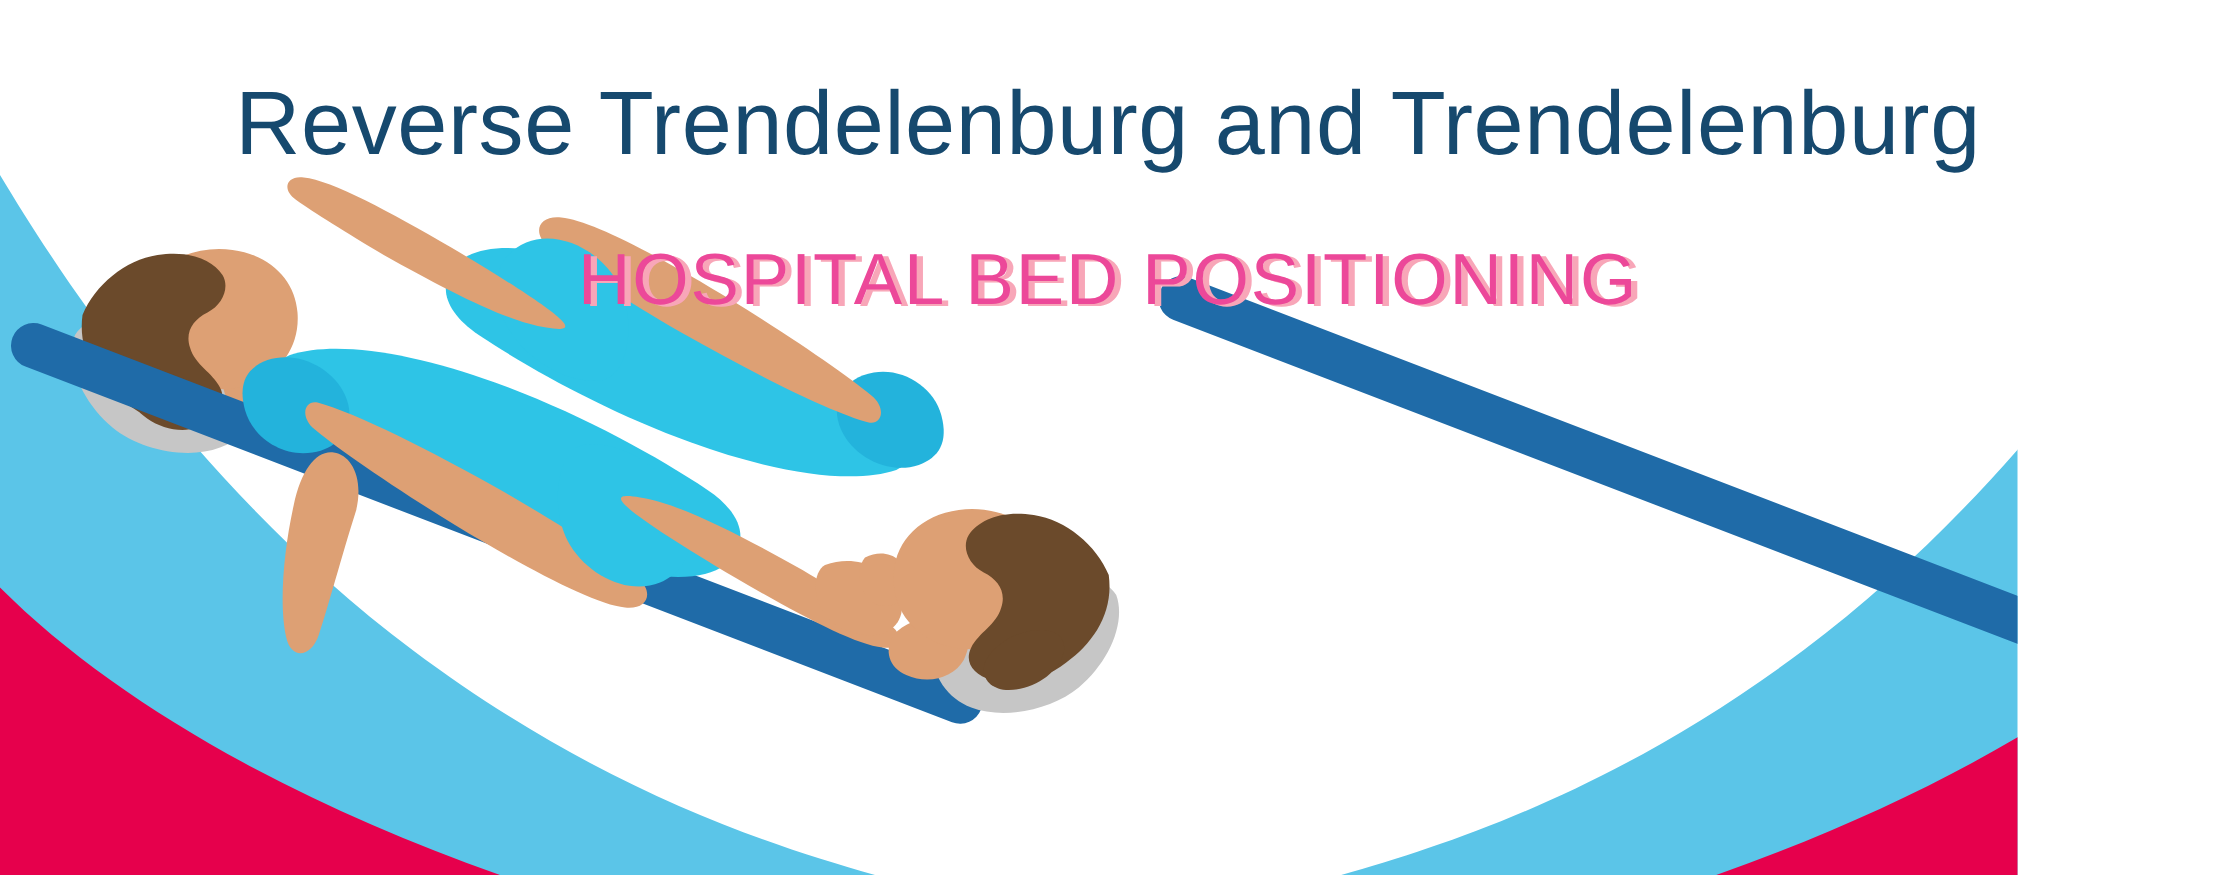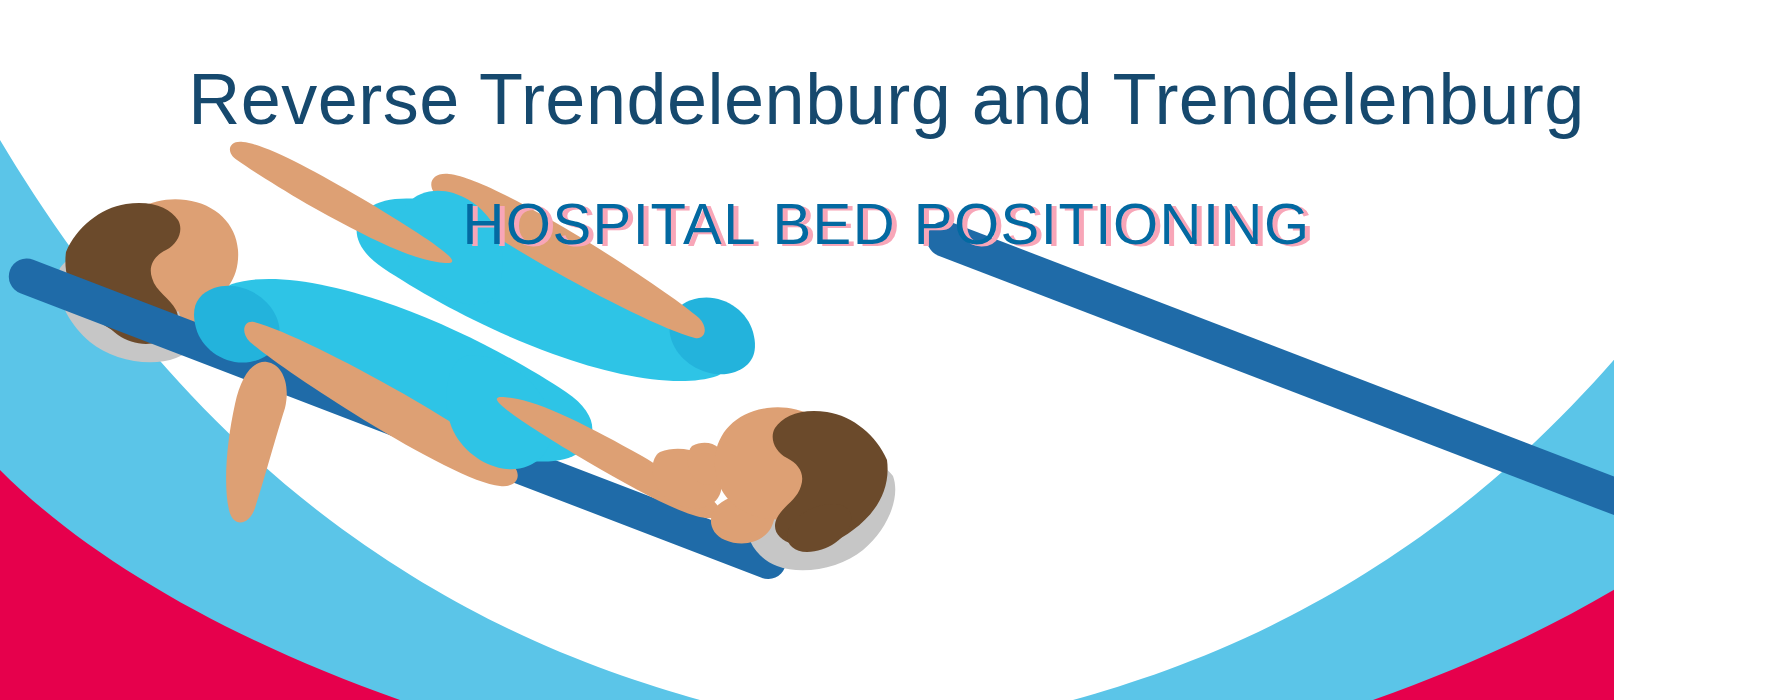--- a/index.html
+++ b/index.html
@@ -45,21 +45,21 @@
   #subtitle {
     position: absolute;
     left: 0;
     top: 190px;
     width: 1773px;
     text-align: center;
     font-family: "Liberation Sans", sans-serif;
     font-size: 58px;
     font-weight: 400;
     letter-spacing: 1.5px;
-    color: #0369a1;
+    color: #ec4899;
     white-space: nowrap;
     text-shadow: 5px 2px 0 #F8A6B8;
   }
 </style>
 </head>
 <body>
 
 <div id="stage">
 
   <svg id="art" viewBox="0 0 1773 700" preserveAspectRatio="none">

